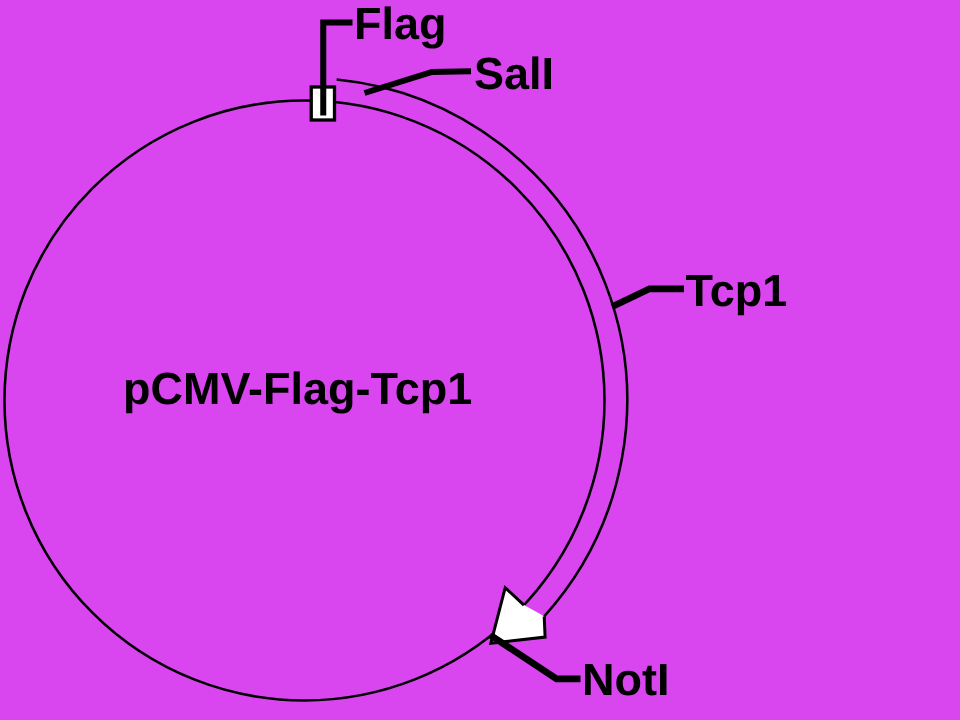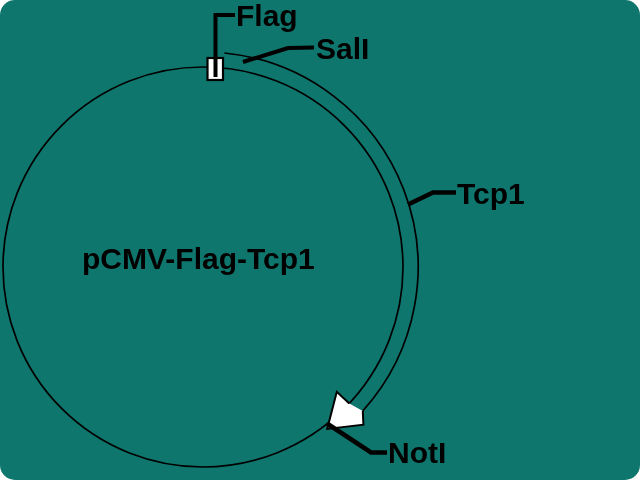--- a/index.html
+++ b/index.html
@@ -7,22 +7,21 @@
     padding: 0;
     width: 640px;
     height: 480px;
     background: #ffffff;
     overflow: hidden;
   }
   .stage {
     position: relative;
     width: 640px;
     height: 480px;
-    background: #0f766e;
-    border-radius: 15px;
+    background: #d946ef;
   }
   svg { display: block; }
   .map-text {
     font-family: "Liberation Sans", sans-serif;
     font-weight: bold;
     font-size: 30px;
     fill: #000000;
   }
   .thin-line {
     fill: none;

